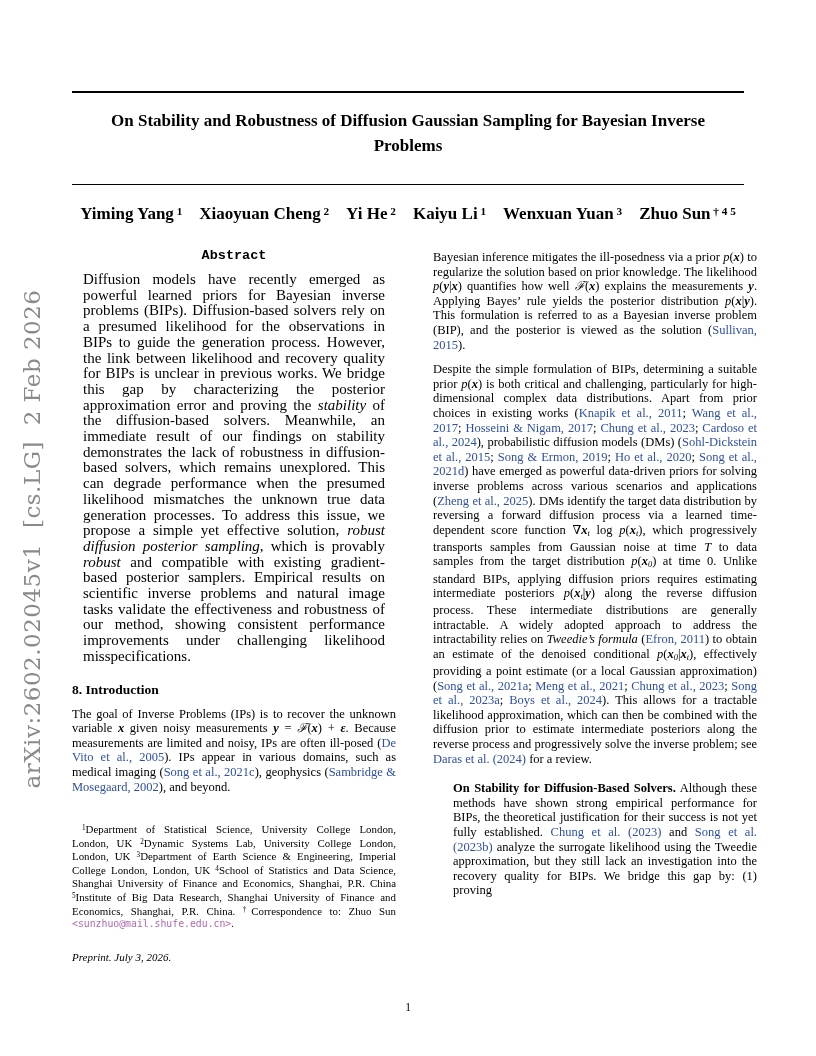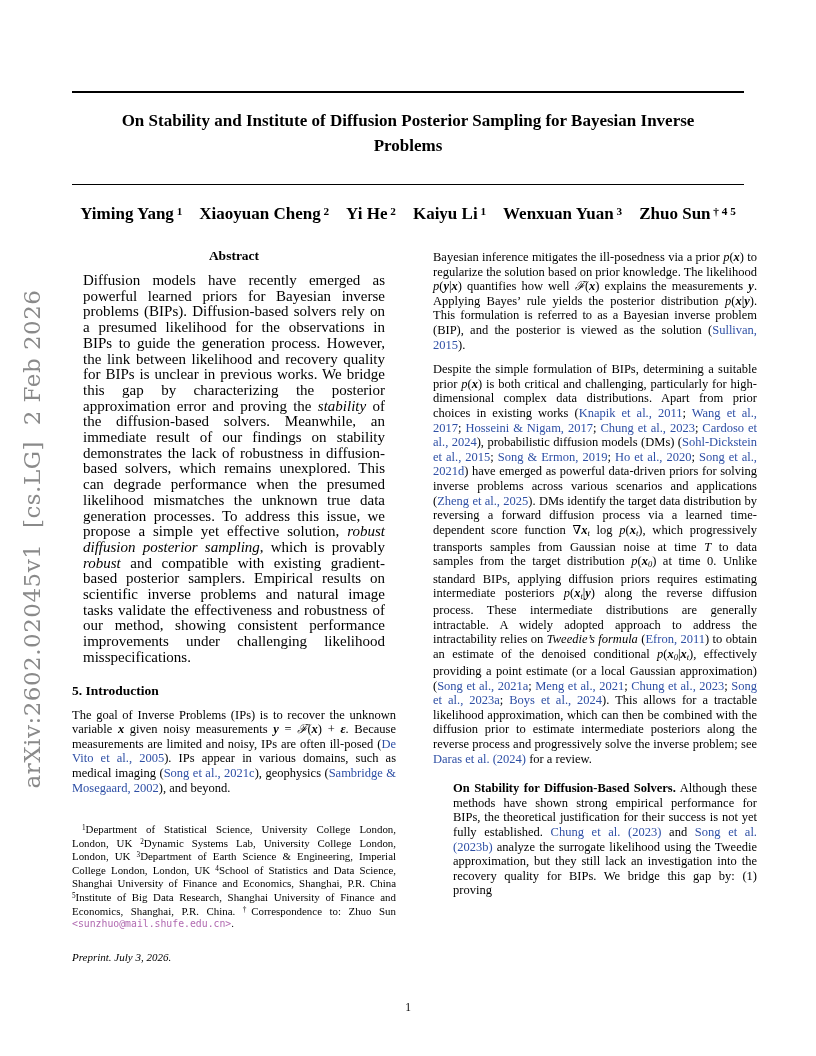--- a/index.html
+++ b/index.html
@@ -58,20 +58,21 @@
     white-space: pre-wrap;
   }
   .col { position: absolute; width: 324px; }
   .col-left { left: 72px; top: 248px; }
   .col-right { left: 433px; top: 250px; }
   .abstract-head {
     text-align: center;
     font-weight: bold;
     font-size: 13.5px;
     margin-bottom: 9px;
+    font-family: Liberation Mono, monospace;
   }
   .abstract {
     margin: 0 11px;
     text-align: justify;
     font-size: 15px;
     line-height: 15.7px;
     hyphens: auto;
   }
   .section-head {
     font-size: 13.5px;
@@ -128,30 +129,30 @@
 </style>
 </head>
 <body>
 
 <div class="page">
 
   <div class="watermark">arXiv:2602.02045v1  [cs.LG]  2 Feb 2026</div>
 
   <div class="rule rule-top"></div>
 
-  <h1 class="title">On Stability and Institute of Diffusion Posterior Sampling for Bayesian Inverse Problems</h1>
+  <h1 class="title">On Stability and Robustness of Diffusion Gaussian Sampling for Bayesian Inverse Problems</h1>
 
   <div class="rule rule-mid"></div>
 
   <div class="authors"><span>Yiming Yang</span><span class="sup"> 1</span><span> </span><span>Xiaoyuan Cheng</span><span class="sup"> 2</span><span> </span><span>Yi He</span><span class="sup"> 2</span><span> </span><span>Kaiyu Li</span><span class="sup"> 1</span><span> </span><span>Wenxuan Yuan</span><span class="sup"> 3</span><span> </span><span>Zhuo Sun</span><span class="sup"> † 4 5</span></div>
 
   <div class="col col-left">
     <h2 class="abstract-head">Abstract</h2>
     <p class="abstract"><span>Diffusion models have recently emerged as powerful learned priors for Bayesian inverse problems (BIPs). Diffusion-based solvers rely on a presumed likelihood for the observations in BIPs to guide the generation process. However, the link between likelihood and recovery quality for BIPs is unclear in previous works. We bridge this gap by characterizing the posterior approximation error and proving the </span><span class="i">stability</span><span> of the diffusion-based solvers. Meanwhile, an immediate result of our findings on stability demonstrates the lack of robustness in diffusion-based solvers, which remains unexplored. This can degrade performance when the presumed likelihood mismatches the unknown true data generation processes. To address this issue, we propose a simple yet effective solution, </span><span class="i">robust diffusion posterior sampling</span><span>, which is provably </span><span class="i">robust</span><span> and compatible with existing gradient-based posterior samplers. Empirical results on scientific inverse problems and natural image tasks validate the effectiveness and robustness of our method, showing consistent performance improvements under challenging likelihood misspecifications.</span></p>
-    <h2 class="section-head">5. Introduction</h2>
+    <h2 class="section-head">8. Introduction</h2>
     <p class="body"><span>The goal of Inverse Problems (IPs) is to recover the unknown variable </span><span class="mb">x</span><span> given noisy measurements </span><span class="mb">y</span><span> = </span><span class="m">ℱ</span><span>(</span><span class="mb">x</span><span>) + </span><span class="mb">ε</span><span>. Because measurements are limited and noisy, IPs are often ill-posed (</span><span class="cite">De Vito et al., 2005</span><span>). IPs appear in various domains, such as medical imaging (</span><span class="cite">Song et al., 2021c</span><span>), geophysics (</span><span class="cite">Sambridge &amp; Mosegaard, 2002</span><span>), and beyond.</span></p>
   </div>
 
   <div class="col col-right">
     <p class="body"><span>Bayesian inference mitigates the ill-posedness via a prior </span><span class="m">p</span><span>(</span><span class="mb">x</span><span>)</span><span> to regularize the solution based on prior knowledge. The likelihood </span><span class="m">p</span><span>(</span><span class="mb">y</span><span>|</span><span class="mb">x</span><span>)</span><span> quantifies how well </span><span class="m">ℱ</span><span>(</span><span class="mb">x</span><span>)</span><span> explains the measurements </span><span class="mb">y</span><span>. Applying Bayes’ rule yields the posterior distribution </span><span class="m">p</span><span>(</span><span class="mb">x</span><span>|</span><span class="mb">y</span><span>)</span><span>. This formulation is referred to as a Bayesian inverse problem (BIP), and the posterior is viewed as the solution (</span><span class="cite">Sullivan, 2015</span><span>).</span></p>
     <p class="body"><span>Despite the simple formulation of BIPs, determining a suitable prior </span><span class="m">p</span><span>(</span><span class="mb">x</span><span>)</span><span> is both critical and challenging, particularly for high-dimensional complex data distributions. Apart from prior choices in existing works (</span><span class="cite">Knapik et al., 2011</span><span>; </span><span class="cite">Wang et al., 2017</span><span>; </span><span class="cite">Hosseini &amp; Nigam, 2017</span><span>; </span><span class="cite">Chung et al., 2023</span><span>; </span><span class="cite">Cardoso et al., 2024</span><span>), probabilistic diffusion models (DMs) (</span><span class="cite">Sohl-Dickstein et al., 2015</span><span>; </span><span class="cite">Song &amp; Ermon, 2019</span><span>; </span><span class="cite">Ho et al., 2020</span><span>; </span><span class="cite">Song et al., 2021d</span><span>) have emerged as powerful data-driven priors for solving inverse problems across various scenarios and applications (</span><span class="cite">Zheng et al., 2025</span><span>). DMs identify the target data distribution by reversing a forward diffusion process via a learned time-dependent score function </span><span>∇</span><span class="mb">x</span><span class="sub">t</span><span> log </span><span class="m">p</span><span>(</span><span class="mb">x</span><span class="sub">t</span><span>)</span><span>, which progressively transports samples from Gaussian noise at time </span><span class="m">T</span><span> to data samples from the target distribution </span><span class="m">p</span><span>(</span><span class="mb">x</span><span class="sub">0</span><span>)</span><span> at time 0. Unlike standard BIPs, applying diffusion priors requires estimating intermediate posteriors </span><span class="m">p</span><span>(</span><span class="mb">x</span><span class="sub">t</span><span>|</span><span class="mb">y</span><span>)</span><span> along the reverse diffusion process. These intermediate distributions are generally intractable. A widely adopted approach to address the intractability relies on </span><span class="i">Tweedie’s formula</span><span> (</span><span class="cite">Efron, 2011</span><span>) to obtain an estimate of the denoised conditional </span><span class="m">p</span><span>(</span><span class="mb">x</span><span class="sub">0</span><span>|</span><span class="mb">x</span><span class="sub">t</span><span>)</span><span>, effectively providing a point estimate (or a local Gaussian approximation) (</span><span class="cite">Song et al., 2021a</span><span>; </span><span class="cite">Meng et al., 2021</span><span>; </span><span class="cite">Chung et al., 2023</span><span>; </span><span class="cite">Song et al., 2023a</span><span>; </span><span class="cite">Boys et al., 2024</span><span>). This allows for a tractable likelihood approximation, which can then be combined with the diffusion prior to estimate intermediate posteriors along the reverse process and progressively solve the inverse problem; see </span><span class="cite">Daras et al. (2024)</span><span> for a review.</span></p>
     <p class="body para-stability"><span class="b">On Stability for Diffusion-Based Solvers.</span><span>  Although these methods have shown strong empirical performance for BIPs, the theoretical justification for their success is not yet fully established. </span><span class="cite">Chung et al. (2023)</span><span> and </span><span class="cite">Song et al. (2023b)</span><span> analyze the surrogate likelihood using the Tweedie approximation, but they still lack an investigation into the recovery quality for BIPs. We bridge this gap by: (1) proving</span></p>
   </div>
 
   <div class="footnotes"><span class="sup">1</span><span>Department of Statistical Science, University College London, London, UK </span><span class="sup">2</span><span>Dynamic Systems Lab, University College London, London, UK </span><span class="sup">3</span><span>Department of Earth Science &amp; Engineering, Imperial College London, London, UK </span><span class="sup">4</span><span>School of Statistics and Data Science, Shanghai University of Finance and Economics, Shanghai, P.R. China </span><span class="sup">5</span><span>Institute of Big Data Research, Shanghai University of Finance and Economics, Shanghai, P.R. China.  </span><span class="sup">†</span><span>Correspondence to: Zhuo Sun </span><span class="mono">&lt;sunzhuo@mail.shufe.edu.cn&gt;</span><span>.</span></div>

